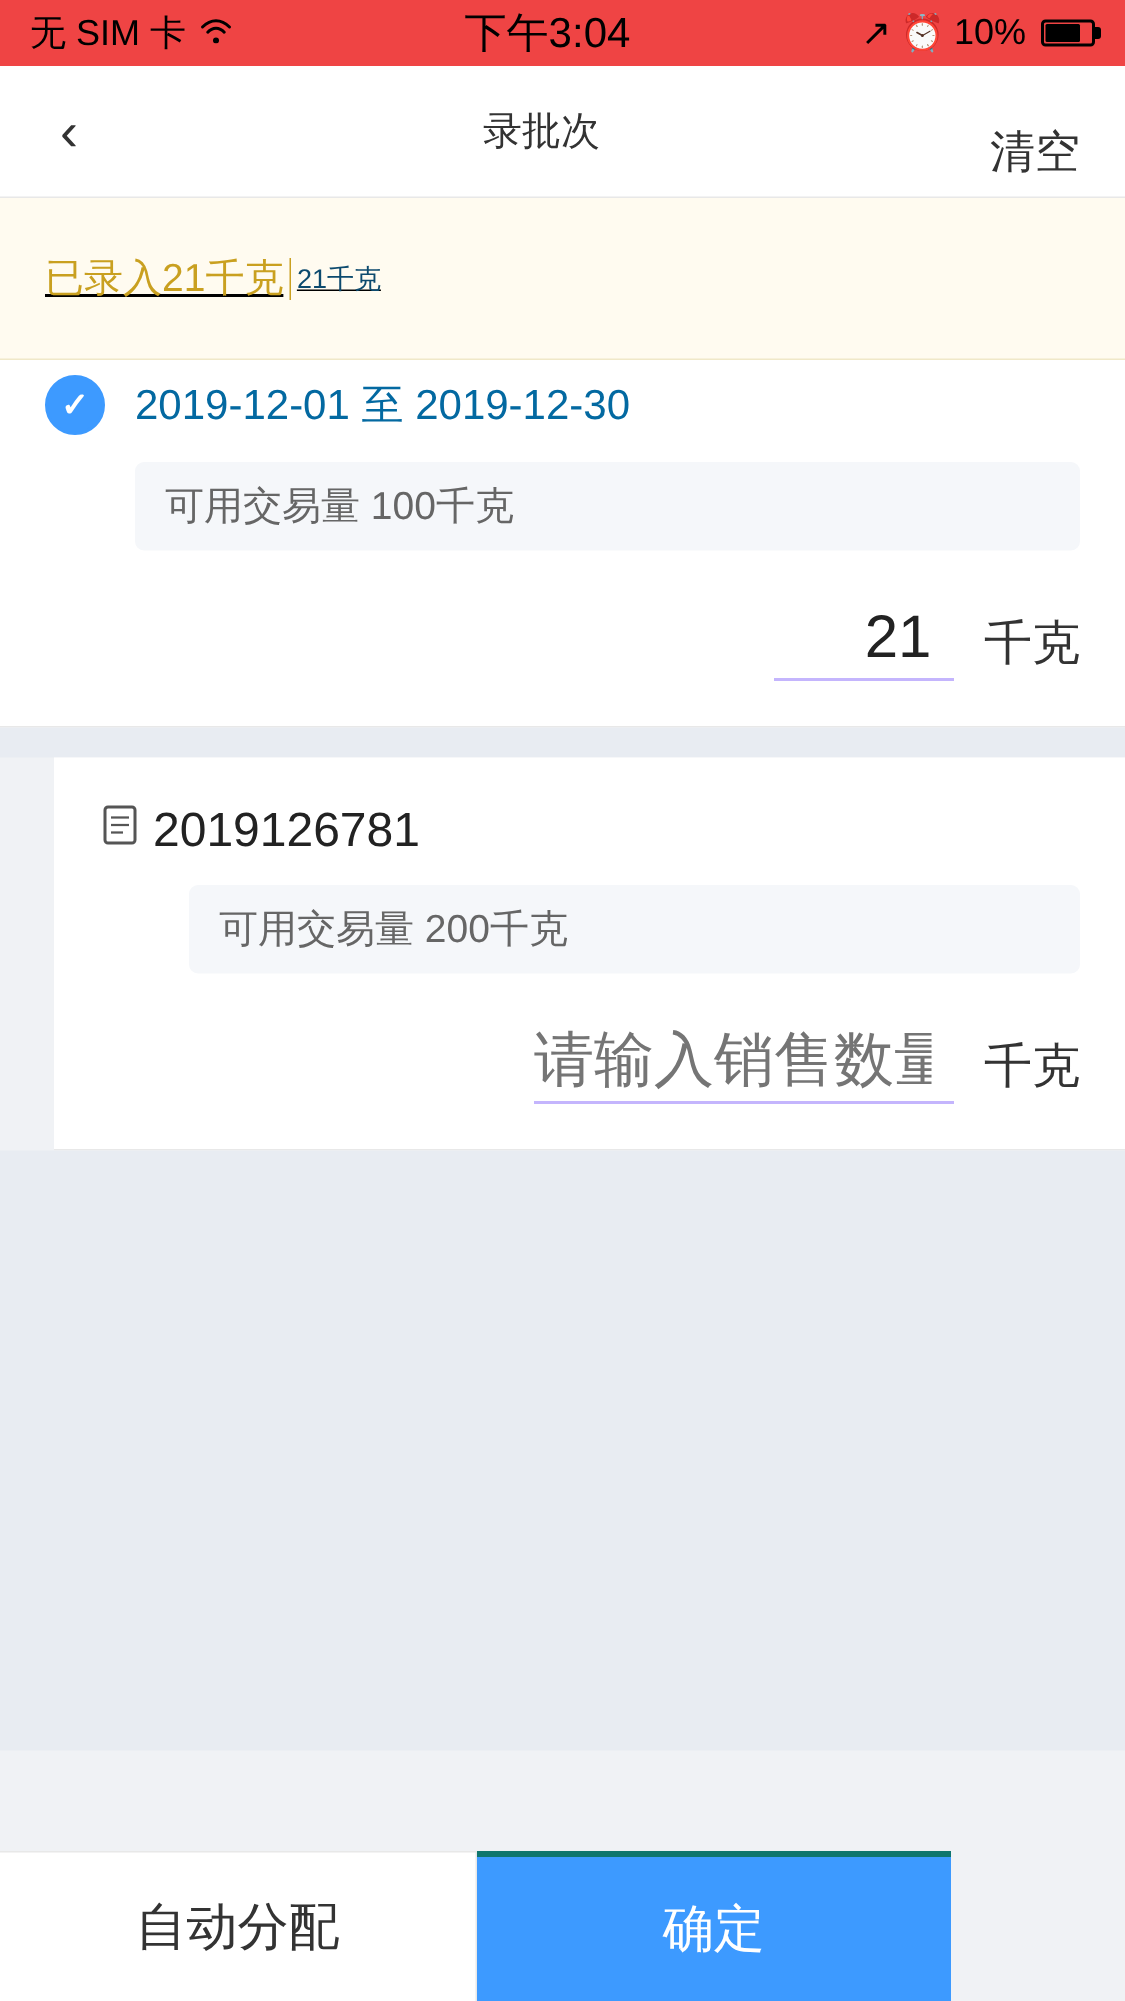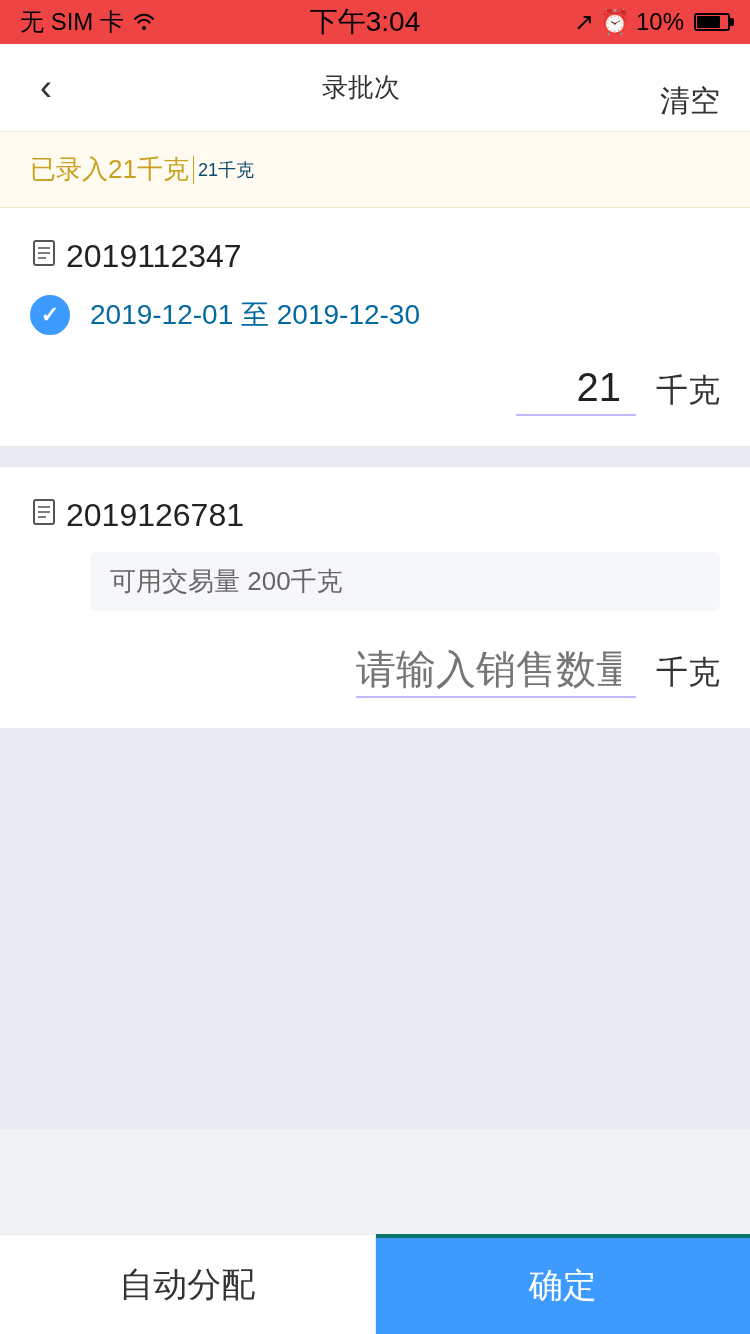--- a/index.html
+++ b/index.html
@@ -96,25 +96,26 @@
     .nav-clear {
       font-size: 30px;
       color: #333;
       cursor: pointer;
       margin-top: 28px;
     }
 
     
     .info-banner {
       background: #fffbf0;
-      padding: 20px 30px;
+      padding: 36px 30px;
       display: flex;
       align-items: center;
       gap: 4px;
       border-bottom: 1px solid #f0e8c8;
+      text-decoration: underline;
     }
     .info-label {
       font-size: 26px;
       color: #c9a020;
     }
     .info-divider {
       width: 1px;
       height: 28px;
       background: #c9a020;
     }
@@ -217,35 +218,36 @@
 
     
     .section-sep {
       height: 20px;
       background: #e8ecf2;
     }
 
     
     .card2 {
       background: #fff;
+      margin-left: 36px;
     }
 
     
     .bottom-space {
       flex: 1;
       background: #e8ecf2;
       min-height: 400px;
     }
 
     
     .bottom-bar {
       position: fixed;
       bottom: 0;
       left: 0;
-      width: 750px;
+      width: 634px;
       height: 100px;
       display: flex;
       background: #fff;
     }
     .btn-auto {
       flex: 1;
       background: #fff;
       border: none;
       font-size: 34px;
       color: #333;
@@ -294,37 +296,27 @@
   <span class="nav-clear">清空</span>
 </div>
 
 <div class="info-banner">
   <span class="info-label">已录入21千克</span>
   <div class="info-divider"></div>
   <span class="info-value">21千克</span>
 </div>
 
 <div class="card">
-  <div class="item-header">
-    <span class="item-icon">
-      <svg width="28" height="28" viewBox="0 0 28 28" fill="none">
-        <rect x="4" y="2" width="20" height="24" rx="2" stroke="#555" stroke-width="2" fill="none"></rect>
-        <line x1="8" y1="9" x2="20" y2="9" stroke="#555" stroke-width="1.5"></line>
-        <line x1="8" y1="14" x2="20" y2="14" stroke="#555" stroke-width="1.5"></line>
-        <line x1="8" y1="19" x2="16" y2="19" stroke="#555" stroke-width="1.5"></line>
-      </svg>
-    </span>
-    <span class="item-id">2019112347</span>
-  </div>
   <div class="item-row">
     <div class="radio-circle selected">
       <span class="radio-check">✓</span>
     </div>
     <span class="item-date">2019-12-01 至 2019-12-30</span>
   </div>
+  <div class="available-tag">可用交易量 100千克</div>
   <div class="qty-area">
     <input class="qty-input" type="number" value="21" style="">
     <span class="qty-unit">千克</span>
   </div>
 </div>
 
 <div class="section-sep"></div>
 
 <div class="card2">
   <div class="item-header">

